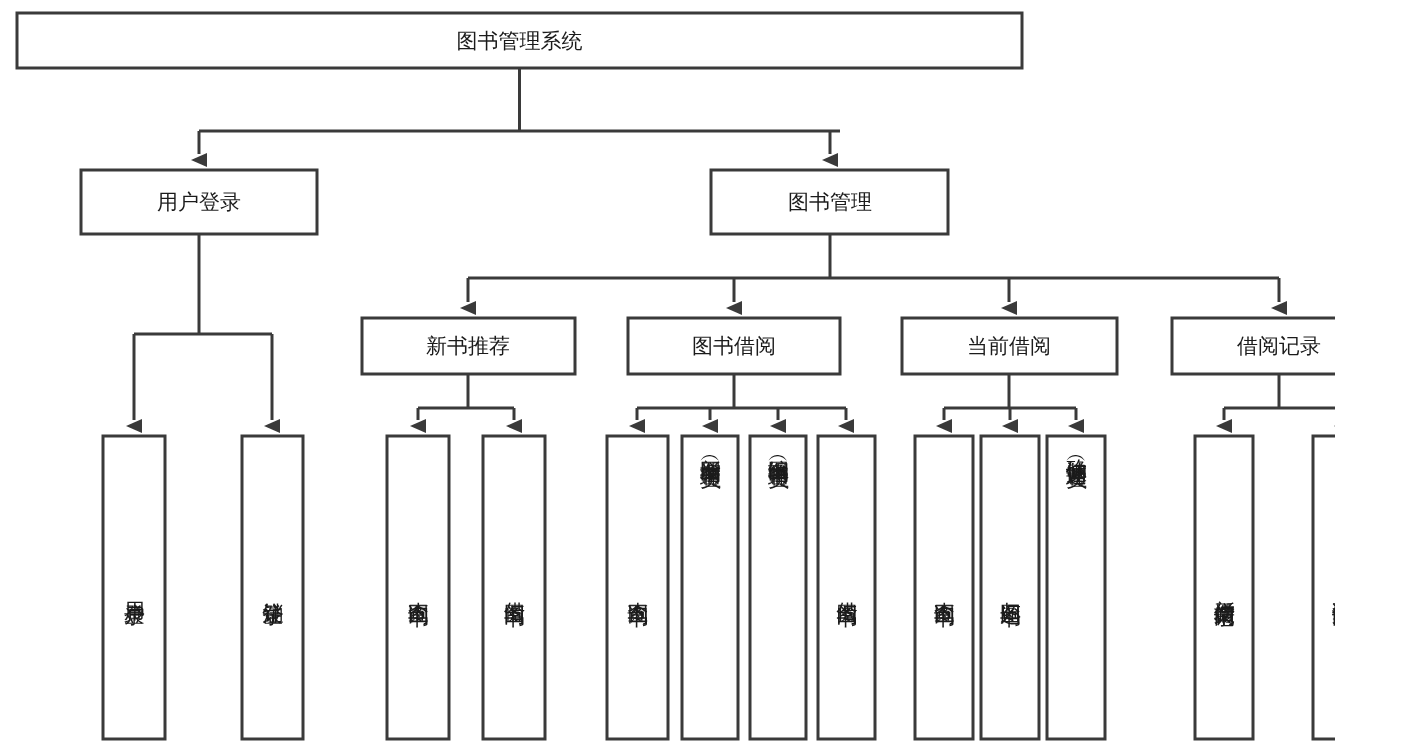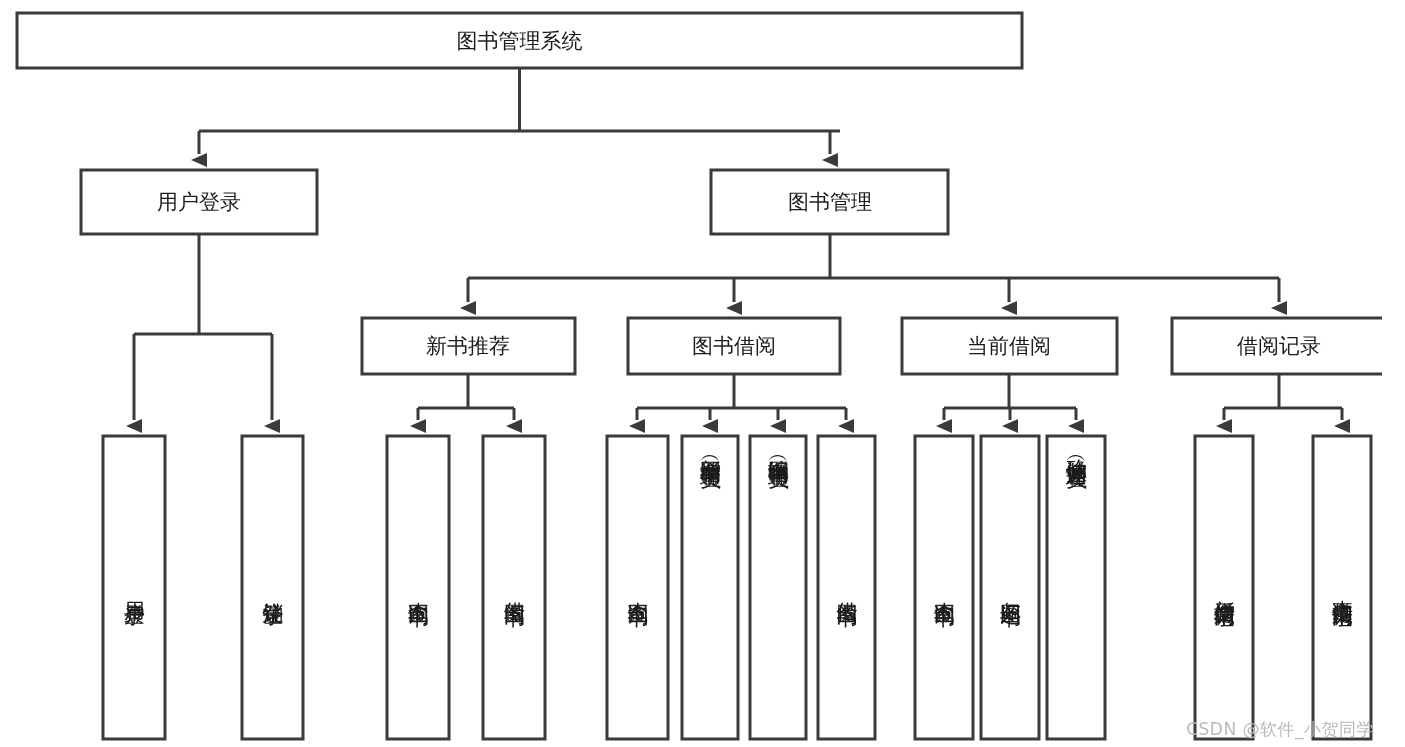--- a/index.html
+++ b/index.html
@@ -10,21 +10,20 @@
   }
   body {
     font-family: "DejaVu Sans", "Liberation Sans", sans-serif;
   }
   #diagram-root {
     position: relative;
     width: 1335px;
     height: 747px;
     background: #ffffff;
     overflow: hidden;
-    padding-left: 47px;
   }
   svg.diagram-svg {
     position: absolute;
     left: 0;
     top: 0;
     width: 1405px;
     height: 747px;
     display: block;
   }
   .node-box {
@@ -214,14 +213,13 @@
   <div class="leaf-label-wrap" style="left:1047px; top:436px; width:58px; height:303px; align-items:flex-start;">
     <span class="leaf-label" style="margin-top:6px;">确认归还（管理员）</span>
   </div>
   <div class="leaf-label-wrap" style="left:1195px; top:436px; width:58px; height:303px;">
     <span class="leaf-label">新增借阅记录</span>
   </div>
   <div class="leaf-label-wrap" style="left:1313px; top:436px; width:58px; height:303px;">
     <span class="leaf-label">查询借阅记录</span>
   </div>
 
-  <div class="watermark">CSDN @软件_小贺同学</div>
 </div>
 
 </body></html>

